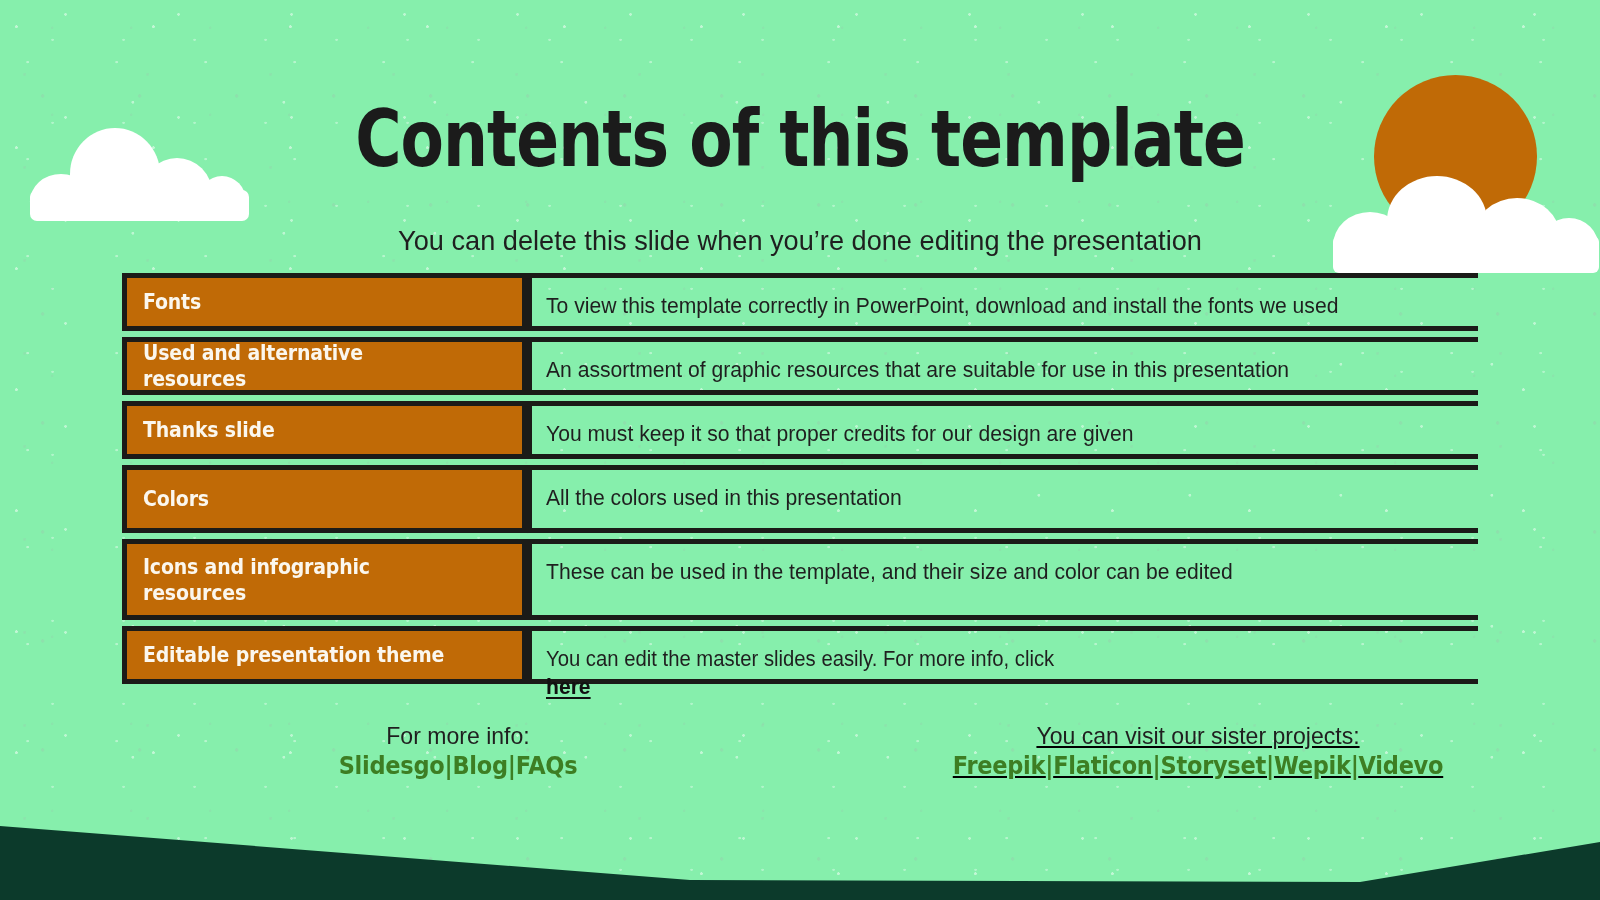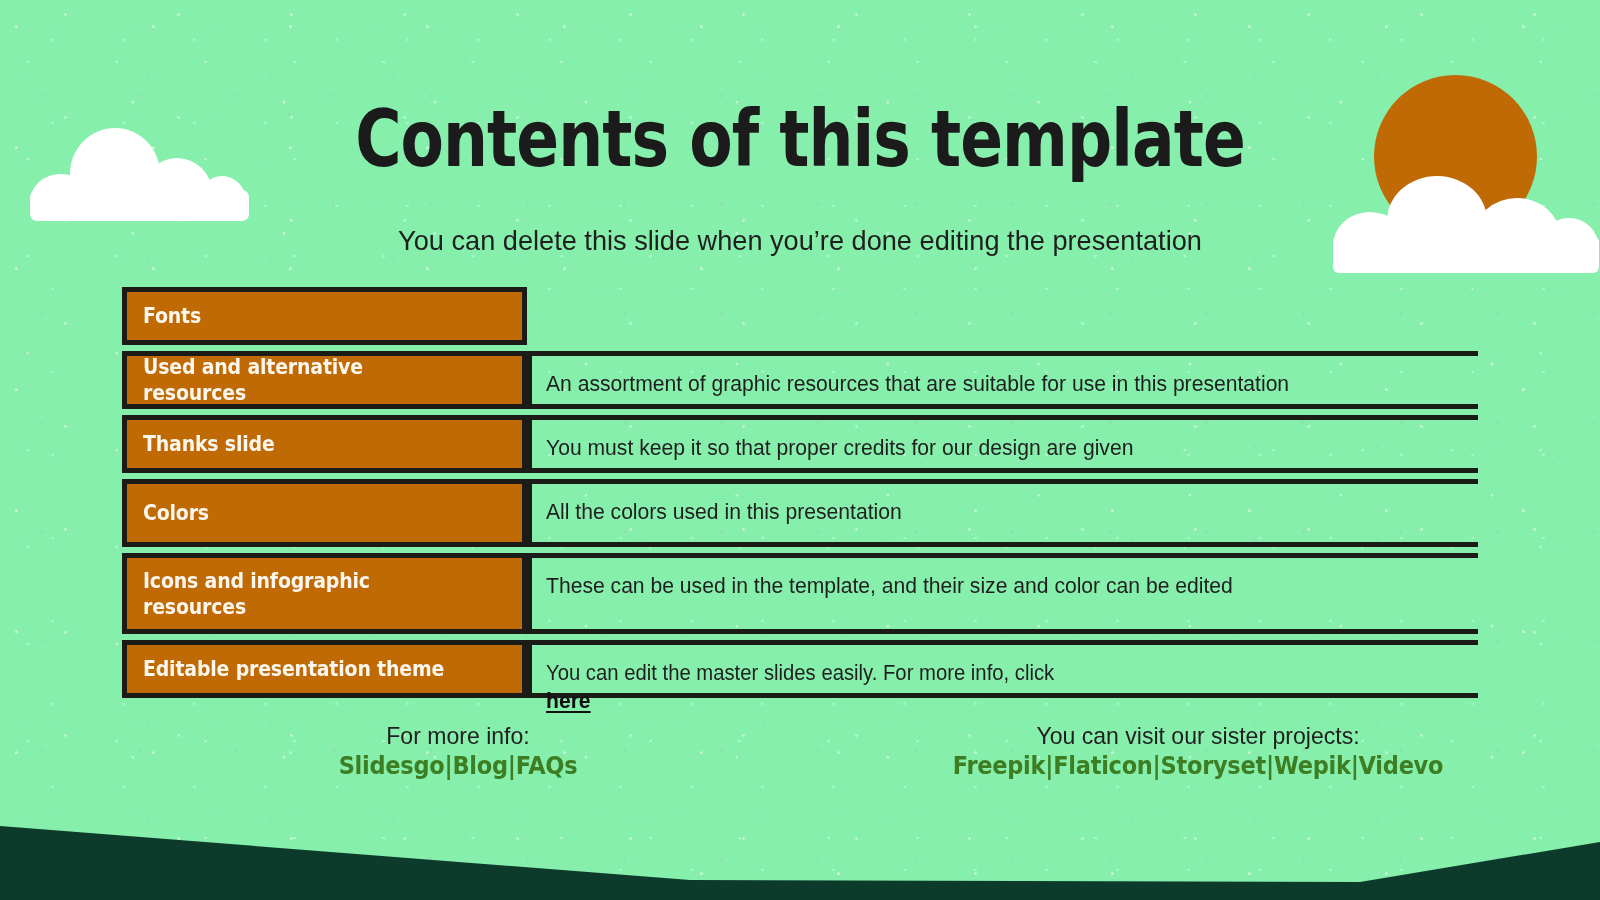--- a/index.html
+++ b/index.html
@@ -105,21 +105,21 @@
     color: #1f1f1f;
     transform: scaleX(.97);
     line-height: 1.2;
     white-space: nowrap;
   }
 
   
   .table {
     position: absolute;
     left: 122px;
-    top: 287px;
+    top: 273px;
     width: 1356px;
   }
   .row {
     position: relative;
     display: flex;
     align-items: stretch;
     margin-bottom: 6px;
   }
   .row:last-child { margin-bottom: 0; }
 
@@ -190,21 +190,21 @@
     position: absolute;
     left: 8px;
     top: 722px;
     width: 1600px;
     display: flex;
   }
   .footer-col {
     text-align: center;
   }
   .footer-col.left  { width: 760px; margin-left: 70px; }
-  .footer-col.right { width: 700px; margin-left: 10px; }
+  .footer-col.right { width: 700px; margin-left: 10px; text-decoration: underline; }
 
   .footer-label {
     font-family: "Liberation Sans", sans-serif;
     font-size: 24px;
     color: #1f1f1f;
     line-height: 1.15;
     transform: scaleX(.96);
   }
   .footer-links {
     margin-top: 2px;
@@ -250,20 +250,23 @@
 
   <div class="title">Contents of this template</div>
   <div class="subtitle">You can delete this slide when you’re done editing the presentation</div>
 
   <div class="table">
 
     <div class="row r1">
       <div class="cell-label">
         <span>Fonts</span>
       </div>
+      <div class="cell-desc">
+        <span>To view this template correctly in PowerPoint, download and install the fonts we used</span>
+      </div>
     </div>
 
     <div class="row r2">
       <div class="cell-label">
         <span>Used and alternative resources</span>
       </div>
       <div class="cell-desc">
         <span>An assortment of graphic resources that are suitable for use in this presentation</span>
       </div>
     </div>

